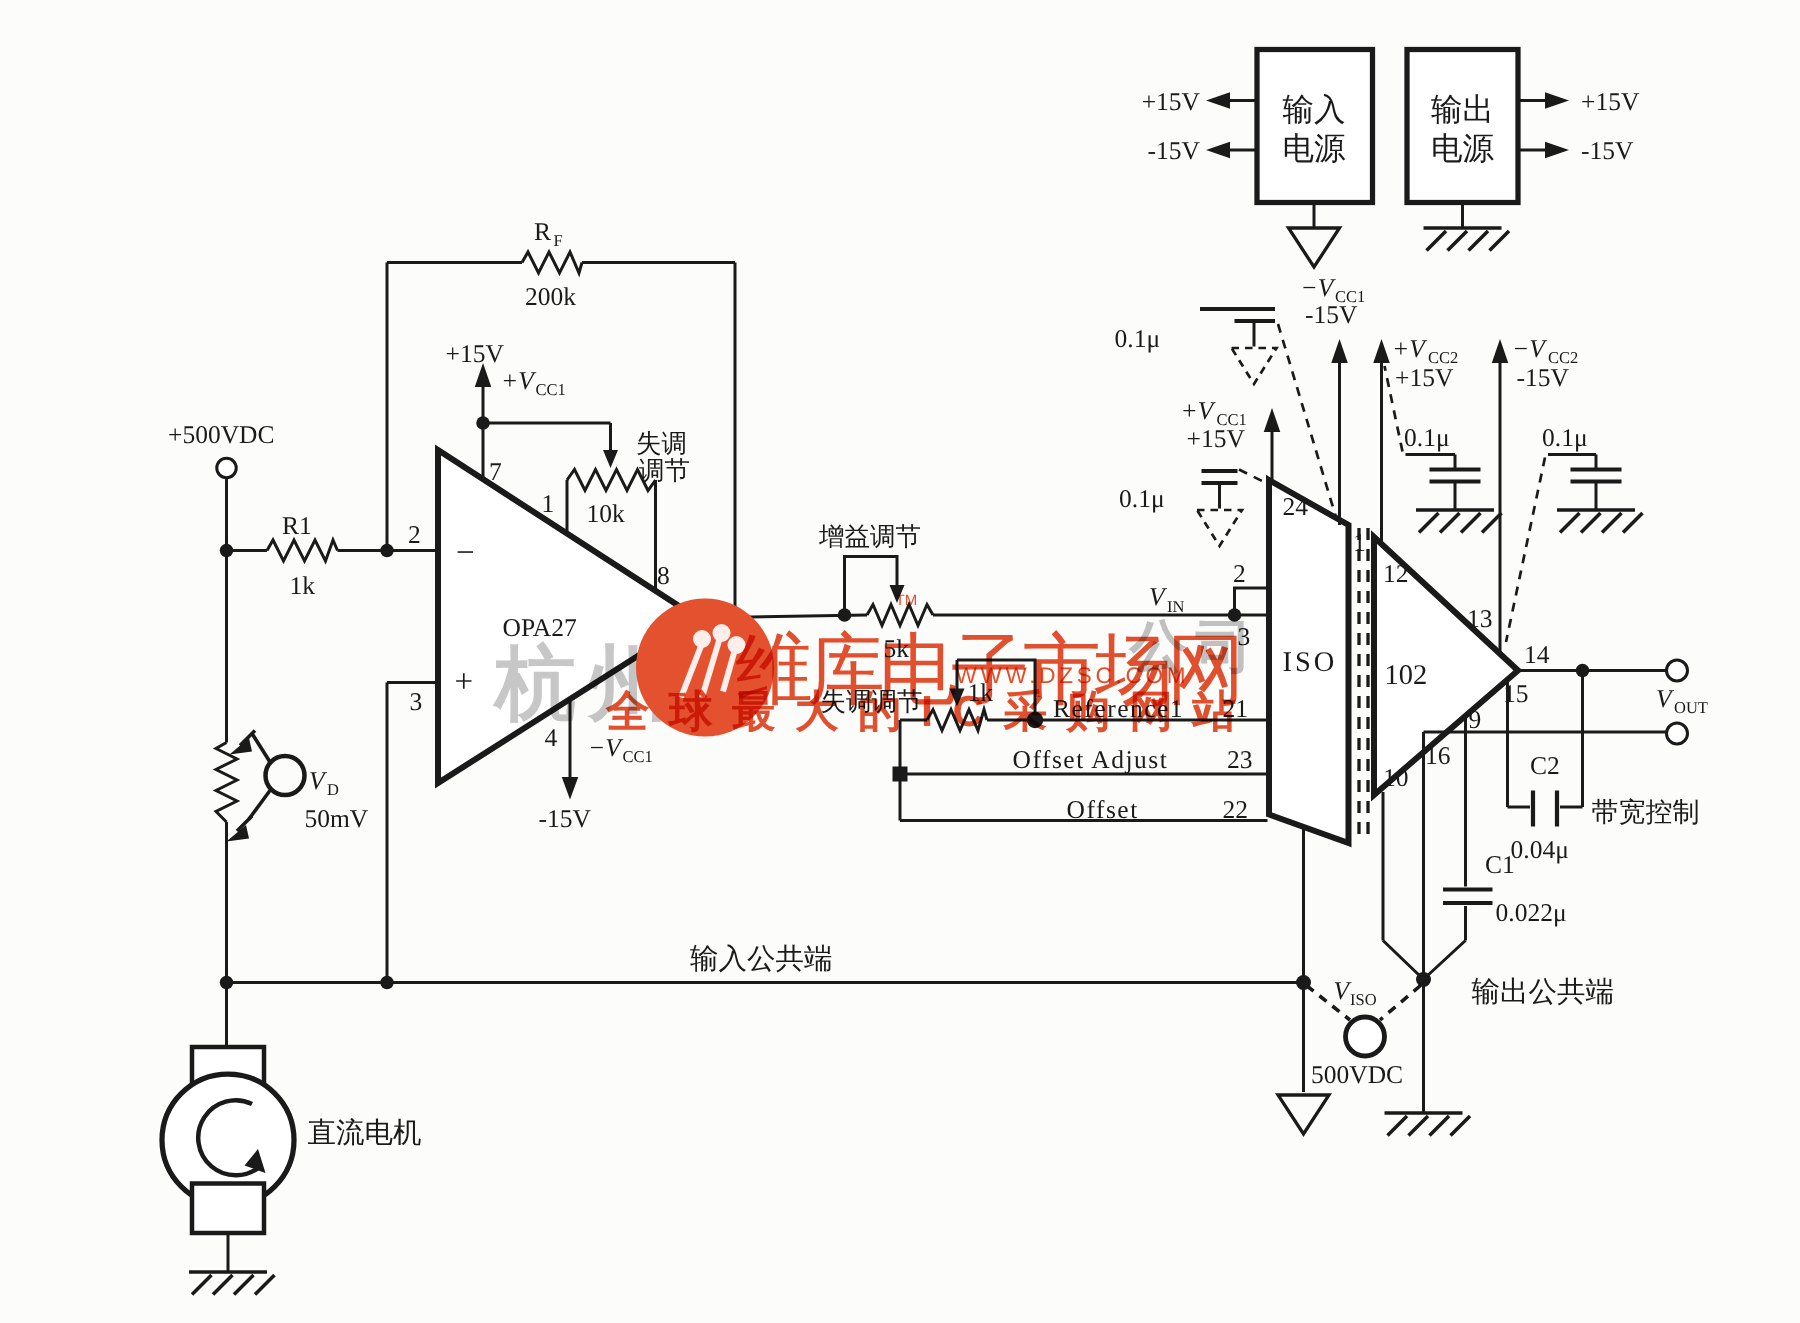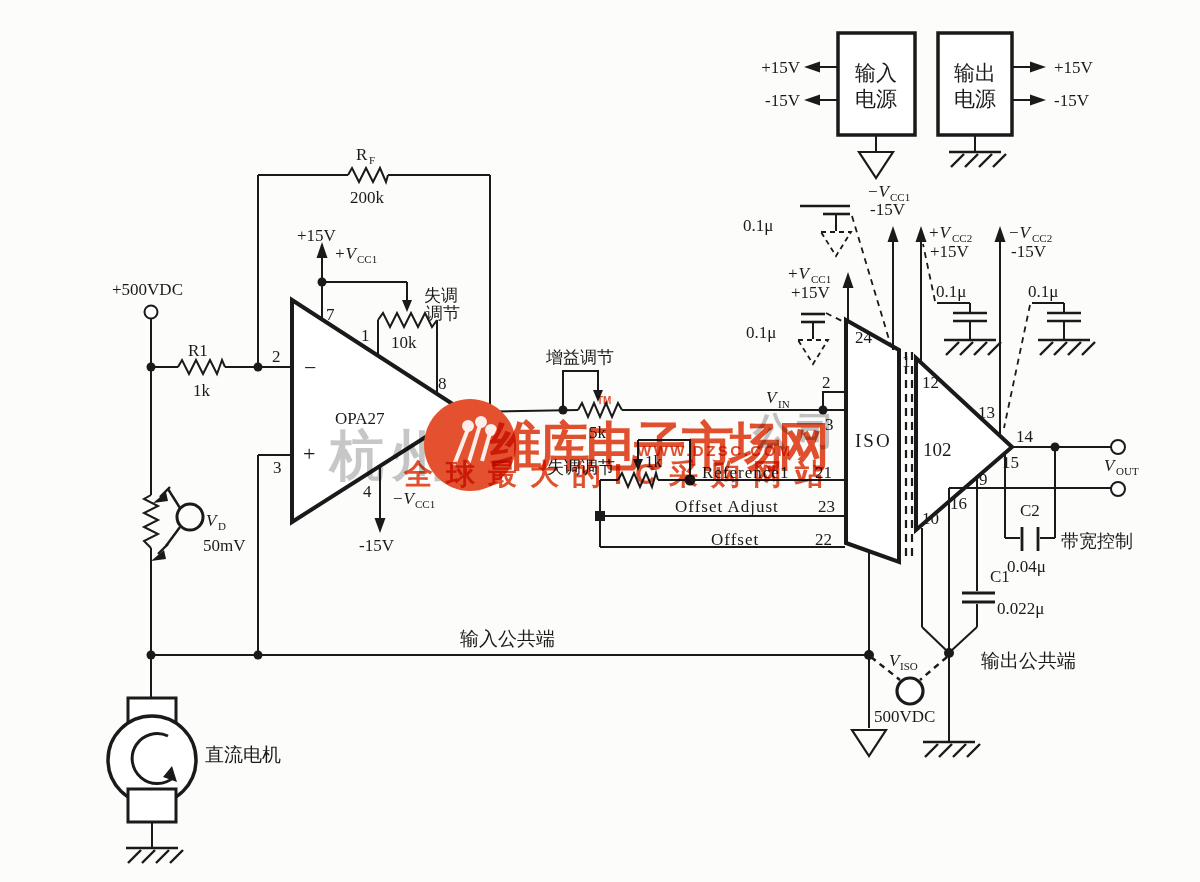--- a/index.html
+++ b/index.html
@@ -6,21 +6,21 @@
   #stage{position:relative;width:1200px;height:882px;background:#fcfcfb;overflow:hidden;
          font-family:"Liberation Serif","DejaVu Serif",serif;}
   svg{position:absolute;left:0;top:0;}
   svg text{fill:#1a1a1a;font-family:"Liberation Serif","DejaVu Serif",serif;}
   .cn{font-size:19px;}
   .lbl{font-size:17px;}
   .pin{font-size:17px;}
   .sub{font-size:11px;}
   .it{font-style:italic;}
   .wm{position:absolute;color:#e4512e;font-family:"Liberation Sans","DejaVu Sans",sans-serif;
-      font-weight:bold;mix-blend-mode:multiply;white-space:nowrap;}
+      font-weight:normal;mix-blend-mode:multiply;white-space:nowrap;}
   .wm-gray{color:#b4b4b4;font-weight:bold;}
   #wm-disc{position:absolute;left:424px;top:399px;width:92px;height:92px;border-radius:50%;
            background:#e4512e;}
 </style>
 </head>
 <body>
 
 <div id="stage">
 
 <svg width="1200" height="882" viewBox="0 0 1200 882">

